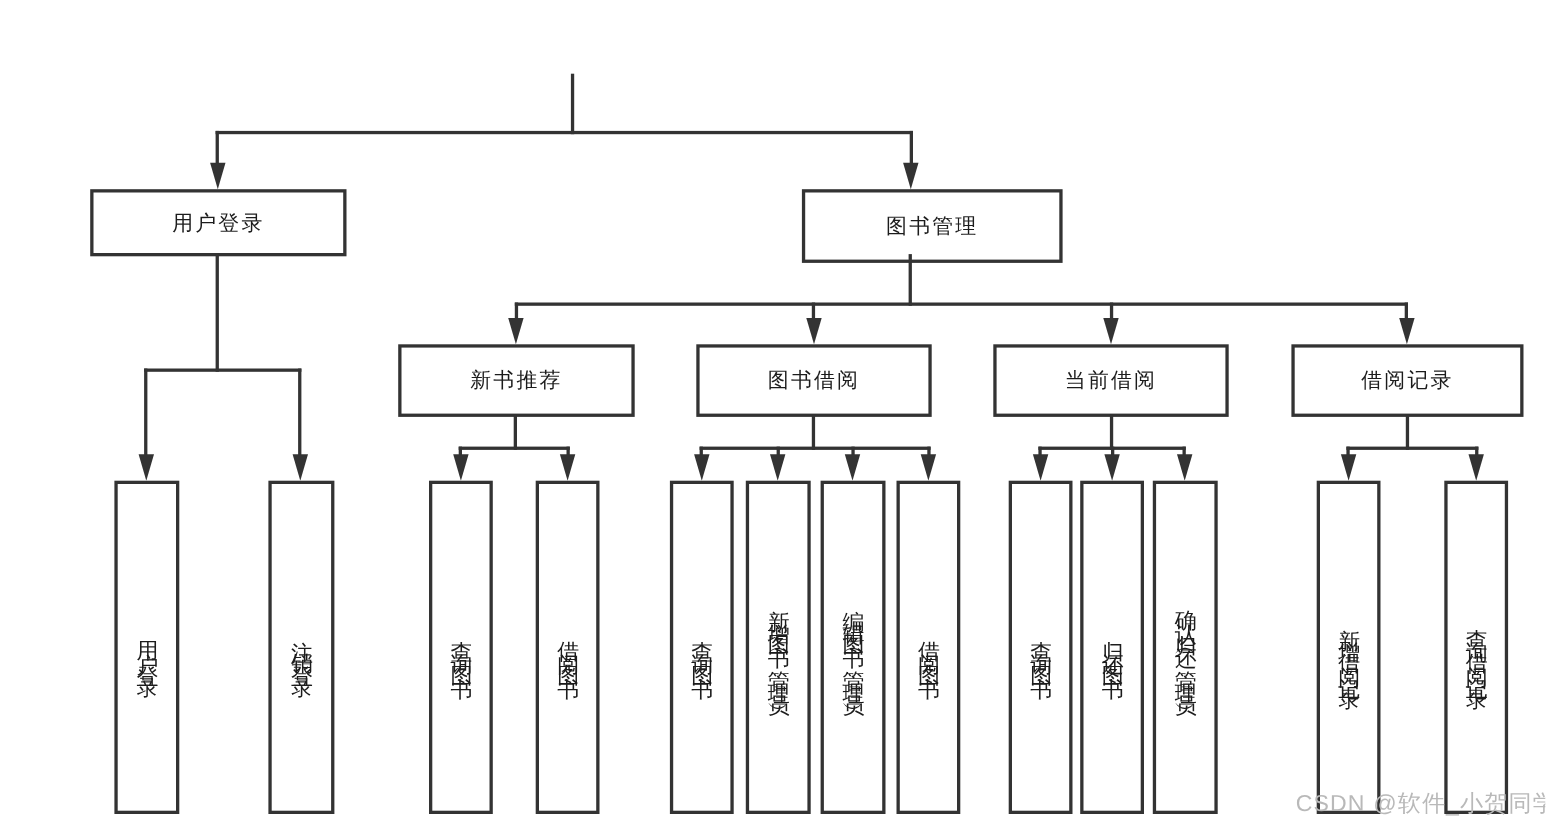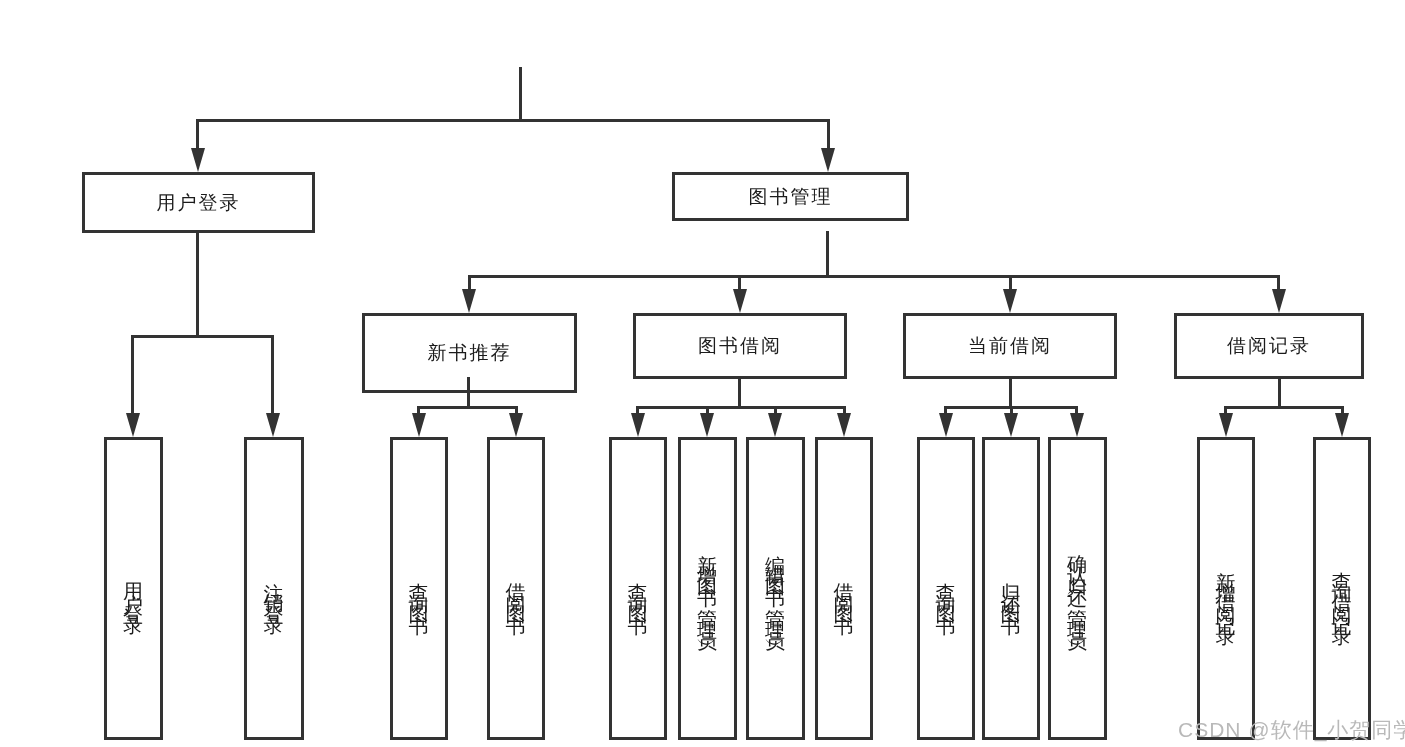--- a/index.html
+++ b/index.html
@@ -50,21 +50,21 @@
     <div class="hl" style="left:196px;top:119px;width:634px"></div>
     <div class="vl" style="left:196px;top:119px;height:32px"></div>
     <div class="vl" style="left:827px;top:119px;height:32px"></div>
     <div class="arr" style="left:191px;top:148px"></div>
     <div class="arr" style="left:821px;top:148px"></div>
   </div>
 
   <div class="box" style="left:82px;top:172px;width:233px;height:61px">
     <span class="hlabel">用户登录</span>
   </div>
-  <div class="box" style="left:672px;top:172px;width:237px;height:49px">
+  <div class="box" style="left:729px;top:172px;width:237px;height:67px">
     <span class="hlabel">图书管理</span>
   </div>
 
   <div>
     <div class="vl" style="left:196px;top:231px;height:107px"></div>
     <div class="hl" style="left:131px;top:335px;width:143px"></div>
     <div class="vl" style="left:131px;top:335px;height:80px"></div>
     <div class="vl" style="left:271px;top:335px;height:80px"></div>
     <div class="arr" style="left:126px;top:413px"></div>
     <div class="arr" style="left:266px;top:413px"></div>
@@ -76,30 +76,30 @@
     <div class="vl" style="left:468px;top:275px;height:17px"></div>
     <div class="vl" style="left:738px;top:275px;height:17px"></div>
     <div class="vl" style="left:1009px;top:275px;height:17px"></div>
     <div class="vl" style="left:1277px;top:275px;height:17px"></div>
     <div class="arr" style="left:462px;top:289px"></div>
     <div class="arr" style="left:733px;top:289px"></div>
     <div class="arr" style="left:1003px;top:289px"></div>
     <div class="arr" style="left:1272px;top:289px"></div>
   </div>
 
-  <div class="box" style="left:362px;top:313px;width:215px;height:80px">
+  <div class="box" style="left:362px;top:313px;width:215px;height:66px">
     <span class="hlabel">新书推荐</span>
   </div>
   <div class="box" style="left:633px;top:313px;width:214px;height:66px">
     <span class="hlabel">图书借阅</span>
   </div>
   <div class="box" style="left:903px;top:313px;width:214px;height:66px">
     <span class="hlabel">当前借阅</span>
   </div>
-  <div class="box" style="left:1174px;top:313px;width:190px;height:66px">
+  <div class="box" style="left:1174px;top:313px;width:211px;height:66px">
     <span class="hlabel">借阅记录</span>
   </div>
 
   <div>
     <div class="vl" style="left:467px;top:377px;height:32px"></div>
     <div class="hl" style="left:417px;top:406px;width:101px"></div>
     <div class="vl" style="left:417px;top:406px;height:11px"></div>
     <div class="vl" style="left:515px;top:406px;height:11px"></div>
     <div class="arr" style="left:412px;top:413px"></div>
     <div class="arr" style="left:509px;top:413px"></div>

